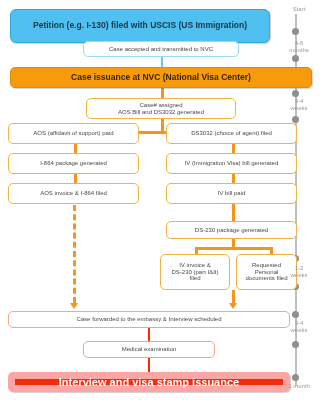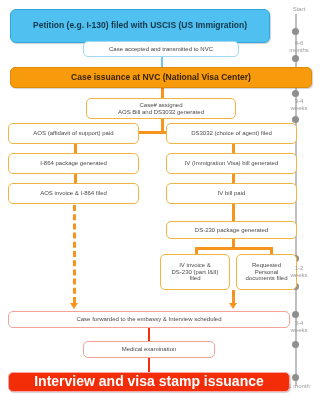--- a/index.html
+++ b/index.html
@@ -57,24 +57,24 @@
   
   .n-redline{
     background:#ffffff;
     border:1px solid #f2a396;
     color:#4a4a4a;
     font-size:6px;
   }
   
   .n-red{
     background:#f42d09;
-    border:1px solid #fca5a5;
+    border:7px solid #fca5a5;
     color:#ffffff;
     font-weight:bold;
-    font-size:14px;
+    font-size:11px;
     box-shadow:1px 1px 1px rgba(0,0,0,.18);
   }
 
   
   .conn{position:absolute;z-index:1;}
   .v-blue{background:#6ec6ea;width:2px;}
   .v-orange{background:#f7941e;width:3px;}
   .h-orange{background:#f7941e;height:3px;}
   .v-red{background:#f42d09;width:2px;}
   .v-dash{

